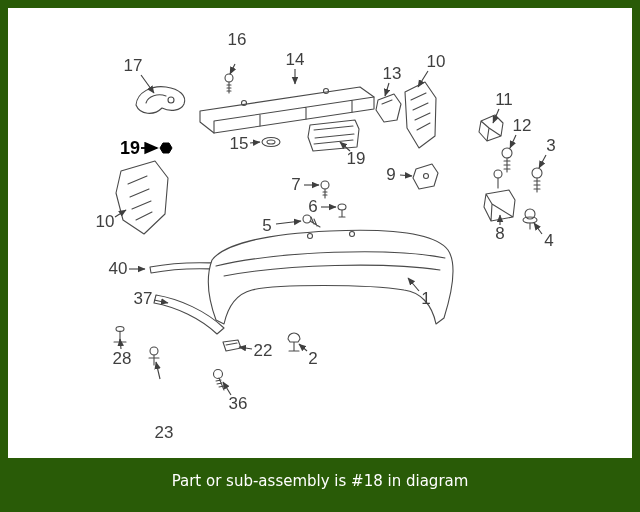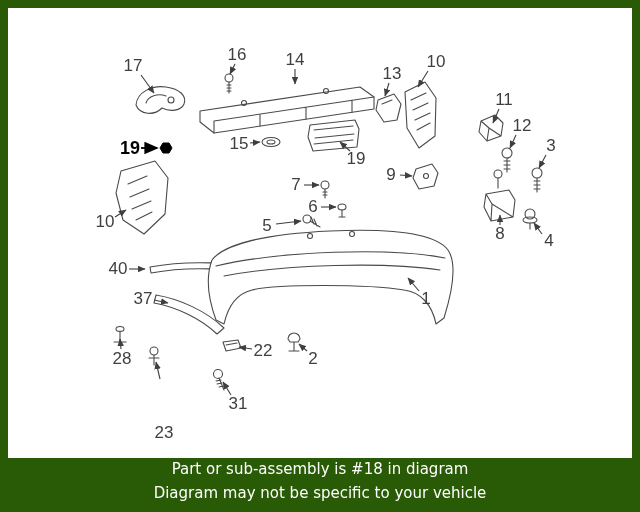--- a/index.html
+++ b/index.html
@@ -222,21 +222,21 @@
           <line x1="411" y1="283" x2="400" y2="270" stroke="#3f3f3f" stroke-width="1.1" marker-end="url(#ah)"></line>
           <line x1="113" y1="341" x2="112" y2="331" stroke="#3f3f3f" stroke-width="1.1" marker-end="url(#ah)"></line>
           <line x1="152" y1="371" x2="148" y2="354" stroke="#3f3f3f" stroke-width="1.1" marker-end="url(#ah)"></line>
           <line x1="244" y1="341" x2="231" y2="339" stroke="#3f3f3f" stroke-width="1.1" marker-end="url(#ah)"></line>
           <line x1="299" y1="343" x2="291" y2="336" stroke="#3f3f3f" stroke-width="1.1" marker-end="url(#ah)"></line>
           <line x1="223" y1="387" x2="215" y2="374" stroke="#3f3f3f" stroke-width="1.1" marker-end="url(#ah)"></line>
         </g>
     </svg>
 
   <div class="callout" style="left: 125px; top: 58px;">17</div>
-      <div class="callout" style="left: 229px; top: 47px;">16</div>
+      <div class="callout" style="left: 229px; top: 32px;">16</div>
       <div class="callout" style="left: 287px; top: 52px;">14</div>
       <div class="callout" style="left: 384px; top: 66px;">13</div>
       <div class="callout" style="left: 428px; top: 54px;">10</div>
       <div class="callout" style="left: 496px; top: 92px;">11</div>
       <div class="callout" style="left: 514px; top: 118px;">12</div>
       <div class="callout" style="left: 543px; top: 138px;">3</div>
       <div class="callout bold" style="left: 122px; top: 140px;">19</div>
       <div class="callout" style="left: 231px; top: 136px; text-align: right;">15</div>
       <div class="callout" style="left: 348px; top: 151px;">19</div>
       <div class="callout" style="left: 288px; top: 177px;">7</div>
@@ -246,20 +246,19 @@
       <div class="callout" style="left: 492px; top: 226px;">8</div>
       <div class="callout" style="left: 541px; top: 233px;">4</div>
       <div class="callout" style="left: 97px; top: 214px;">10</div>
       <div class="callout" style="left: 110px; top: 261px;">40</div>
       <div class="callout" style="left: 135px; top: 291px;">37</div>
       <div class="callout" style="left: 418px; top: 291px;">1</div>
       <div class="callout" style="left: 114px; top: 351px;">28</div>
       <div class="callout" style="left: 156px; top: 381px; margin-top: 44px;">23</div>
       <div class="callout" style="left: 255px; top: 343px;">22</div>
       <div class="callout" style="left: 305px; top: 351px;">2</div>
-      <div class="callout" style="left: 230px; top: 396px;">31</div>
+      <div class="callout" style="left: 230px; top: 396px;">36</div>
     </div>
 
   <div class="banner">
     <div>Part or sub-assembly is #18 in diagram</div>
-    <div>Diagram may not be specific to your vehicle</div>
   </div>
 </div>
 
 </body></html>

